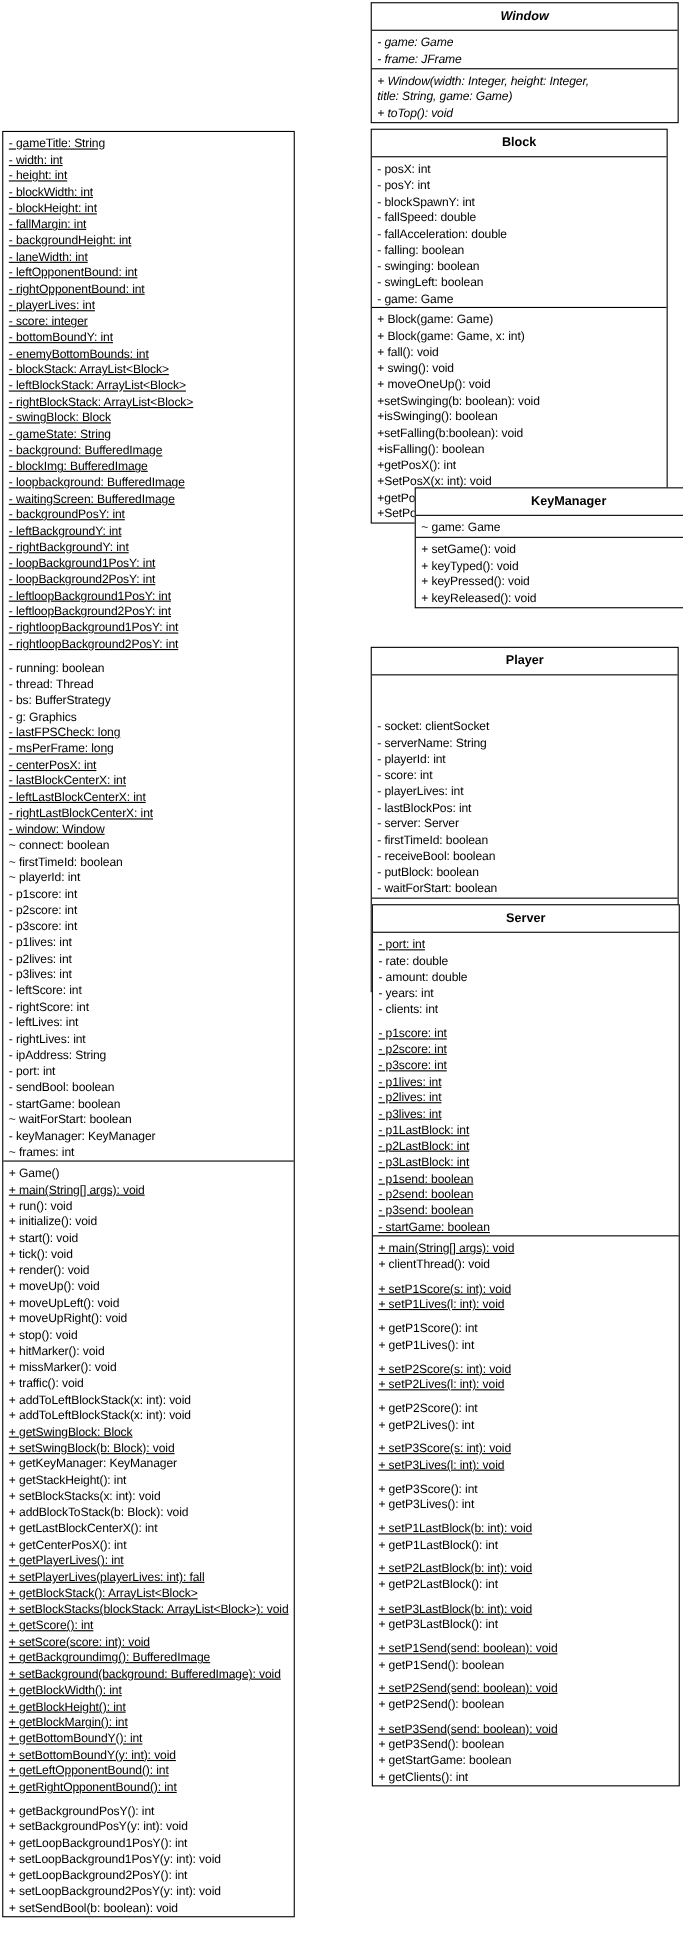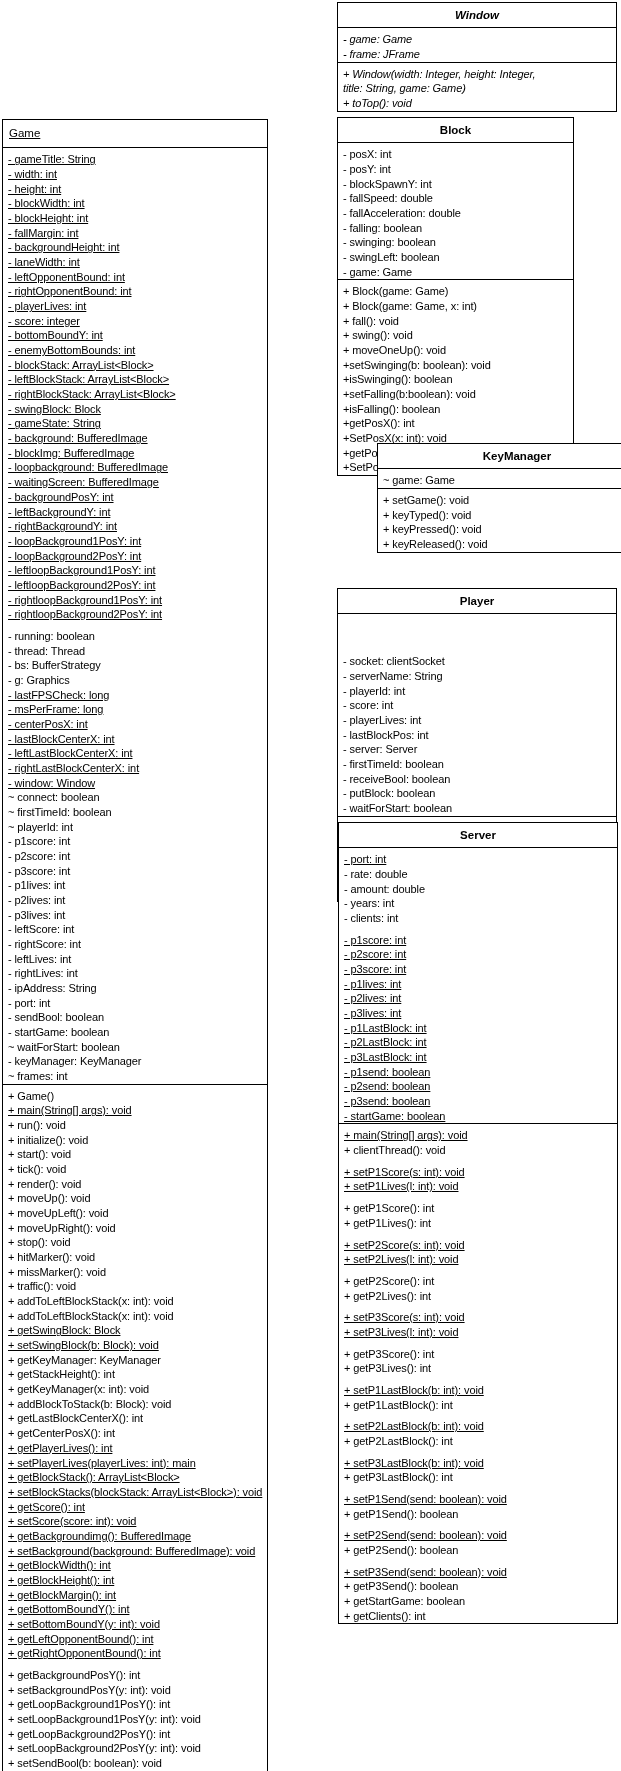--- a/index.html
+++ b/index.html
@@ -53,21 +53,20 @@
     letter-spacing: -0.1px;
   }
   .member.static { text-decoration: underline; }
   .member.spacer { height: 7px; line-height: 7px; font-size: 0; }
 </style>
 </head>
 <body>
 
 <div id="canvas">
     <div class="uml-class" style="left: 2px; top: 119px; width: 266px;">
-      <div class="class-title left-aligned">Game</div>
       <div class="compartment">
         <div class="member static">- gameTitle: String</div>
         <div class="member static">- width: int</div>
         <div class="member static">- height: int</div>
         <div class="member static">- blockWidth: int</div>
         <div class="member static">- blockHeight: int</div>
         <div class="member static">- fallMargin: int</div>
         <div class="member static">- backgroundHeight: int</div>
         <div class="member static">- laneWidth: int</div>
         <div class="member static">- leftOpponentBound: int</div>
@@ -141,26 +140,26 @@
         <div class="member">+ stop(): void</div>
         <div class="member">+ hitMarker(): void</div>
         <div class="member">+ missMarker(): void</div>
         <div class="member">+ traffic(): void</div>
         <div class="member">+ addToLeftBlockStack(x: int): void</div>
         <div class="member">+ addToLeftBlockStack(x: int): void</div>
         <div class="member static">+ getSwingBlock: Block</div>
         <div class="member static">+ setSwingBlock(b: Block): void</div>
         <div class="member">+ getKeyManager: KeyManager</div>
         <div class="member">+ getStackHeight(): int</div>
-        <div class="member">+ getKeyManager(x: int): void</div>
+        <div class="member">+ setBlockStacks(x: int): void</div>
         <div class="member">+ addBlockToStack(b: Block): void</div>
         <div class="member">+ getLastBlockCenterX(): int</div>
         <div class="member">+ getCenterPosX(): int</div>
         <div class="member static">+ getPlayerLives(): int</div>
-        <div class="member static">+ setPlayerLives(playerLives: int): main</div>
+        <div class="member static">+ setPlayerLives(playerLives: int): fall</div>
         <div class="member static">+ getBlockStack(): ArrayList&lt;Block&gt;</div>
         <div class="member static">+ setBlockStacks(blockStack: ArrayList&lt;Block&gt;): void</div>
         <div class="member static">+ getScore(): int</div>
         <div class="member static">+ setScore(score: int): void</div>
         <div class="member static">+ getBackgroundimg(): BufferedImage</div>
         <div class="member static">+ setBackground(background: BufferedImage): void</div>
         <div class="member static">+ getBlockWidth(): int</div>
         <div class="member static">+ getBlockHeight(): int</div>
         <div class="member static">+ getBlockMargin(): int</div>
         <div class="member static">+ getBottomBoundY(): int</div>
@@ -182,21 +181,21 @@
       <div class="compartment">
         <div class="member">- game: Game</div>
         <div class="member">- frame: JFrame</div>
       </div>
       <div class="compartment">
         <div class="member">+ Window(width: Integer, height: Integer,</div>
         <div class="member">title: String, game: Game)</div>
         <div class="member">+ toTop(): void</div>
       </div>
     </div>
-    <div class="uml-class" style="left: 337px; top: 117px; width: 237px;">
+    <div class="uml-class" style="left: 337px; top: 117px; width: 270px;">
       <div class="class-title">Block</div>
       <div class="compartment">
         <div class="member">- posX: int</div>
         <div class="member">- posY: int</div>
         <div class="member">- blockSpawnY: int</div>
         <div class="member">- fallSpeed: double</div>
         <div class="member">- fallAcceleration: double</div>
         <div class="member">- falling: boolean</div>
         <div class="member">- swinging: boolean</div>
         <div class="member">- swingLeft: boolean</div>

